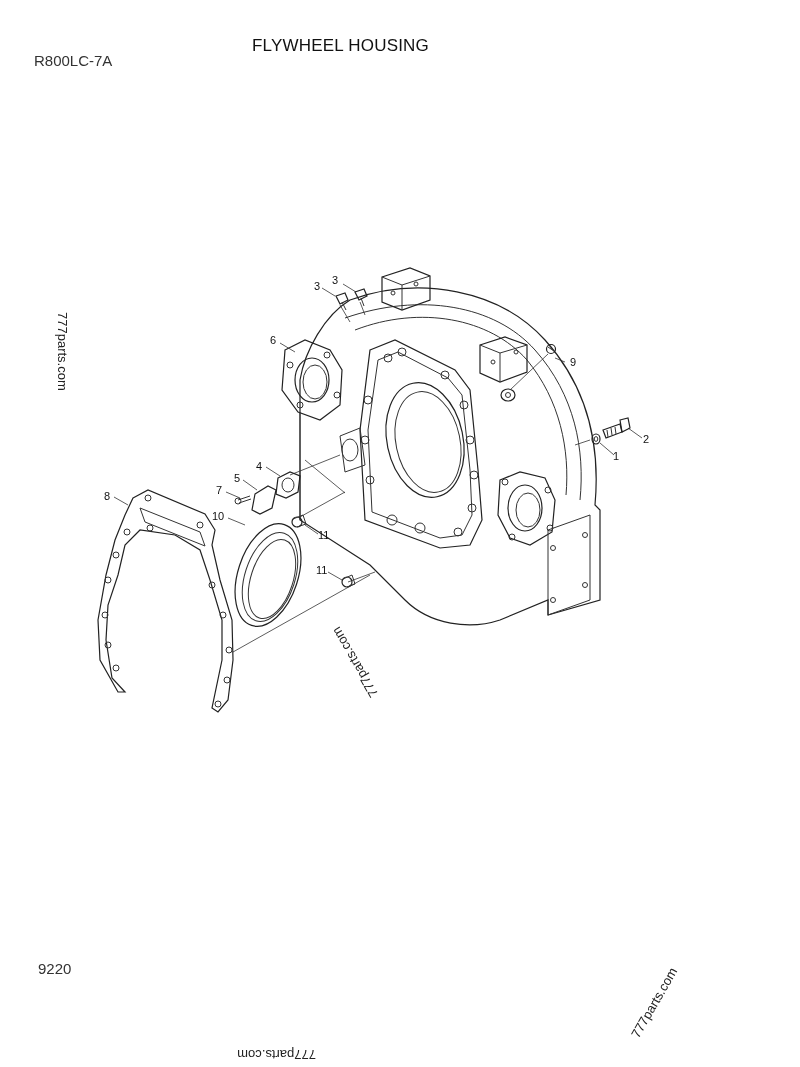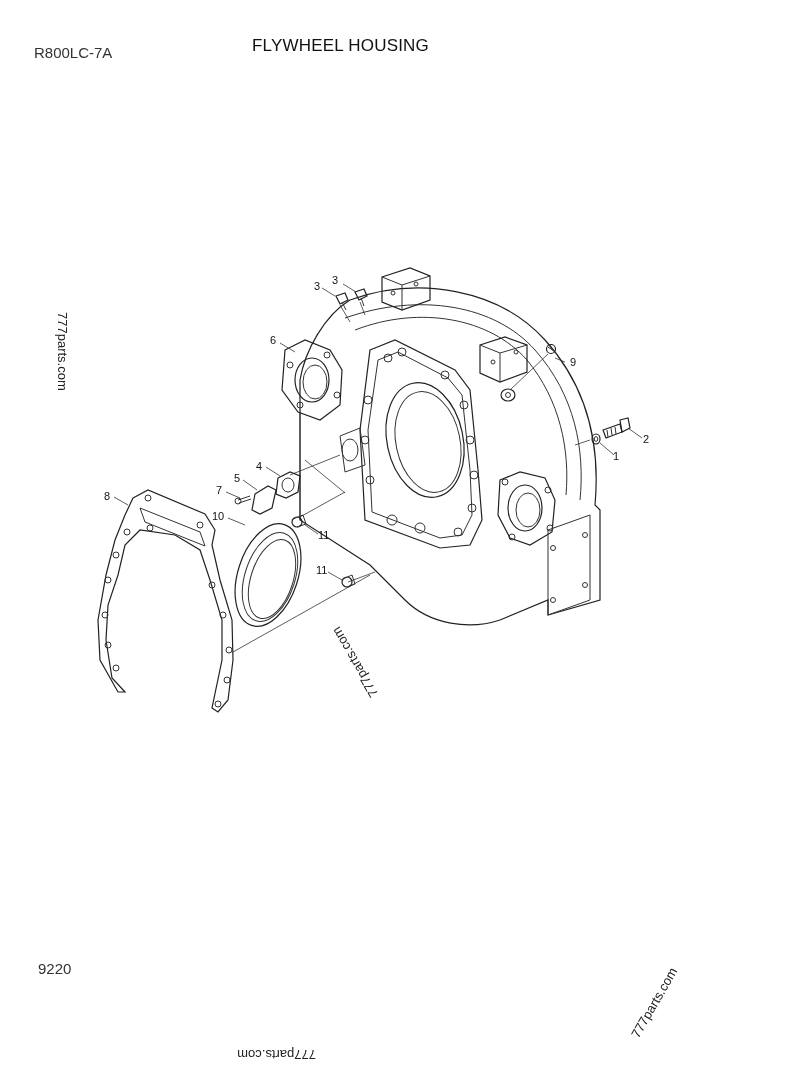--- a/index.html
+++ b/index.html
@@ -1,18 +1,18 @@
 <!DOCTYPE html>
 <html><head>
 <meta charset="utf-8">
 <style>
   html, body { margin: 0; padding: 0; background: #ffffff; }
   body { width: 800px; height: 1067px; position: relative; overflow: hidden;
          font-family: "Liberation Sans", sans-serif; color: #1a1a1a; }
-  .model { position: absolute; left: 34px; top: 44px; font-size: 15px; color: #333; }
+  .model { position: absolute; left: 34px; top: 52px; font-size: 15px; color: #333; }
   .title { position: absolute; left: 252px; top: 36px; font-size: 17px; color: #111; letter-spacing: 0.2px; }
   .page-no { position: absolute; left: 38px; top: 960px; font-size: 15px; color: #333; }
   .wm { position: absolute; font-size: 13px; color: #222; white-space: nowrap; transform-origin: left top; }
   .wm-left { left: 70px; top: 312px; transform: rotate(90deg); }
   .wm-mid { left: 368px; top: 700px; transform: rotate(-120deg); }
   .wm-br { left: 628px; top: 1033px; transform: rotate(-60deg); }
   .wm-bottom { left: 316px; top: 1062px; transform: rotate(180deg); }
   svg.drawing { position: absolute; left: 0; top: 0; }
   .ln { fill: none; stroke: #333; stroke-width: 1; }
   .ln2 { fill: none; stroke: #222; stroke-width: 1.2; }

